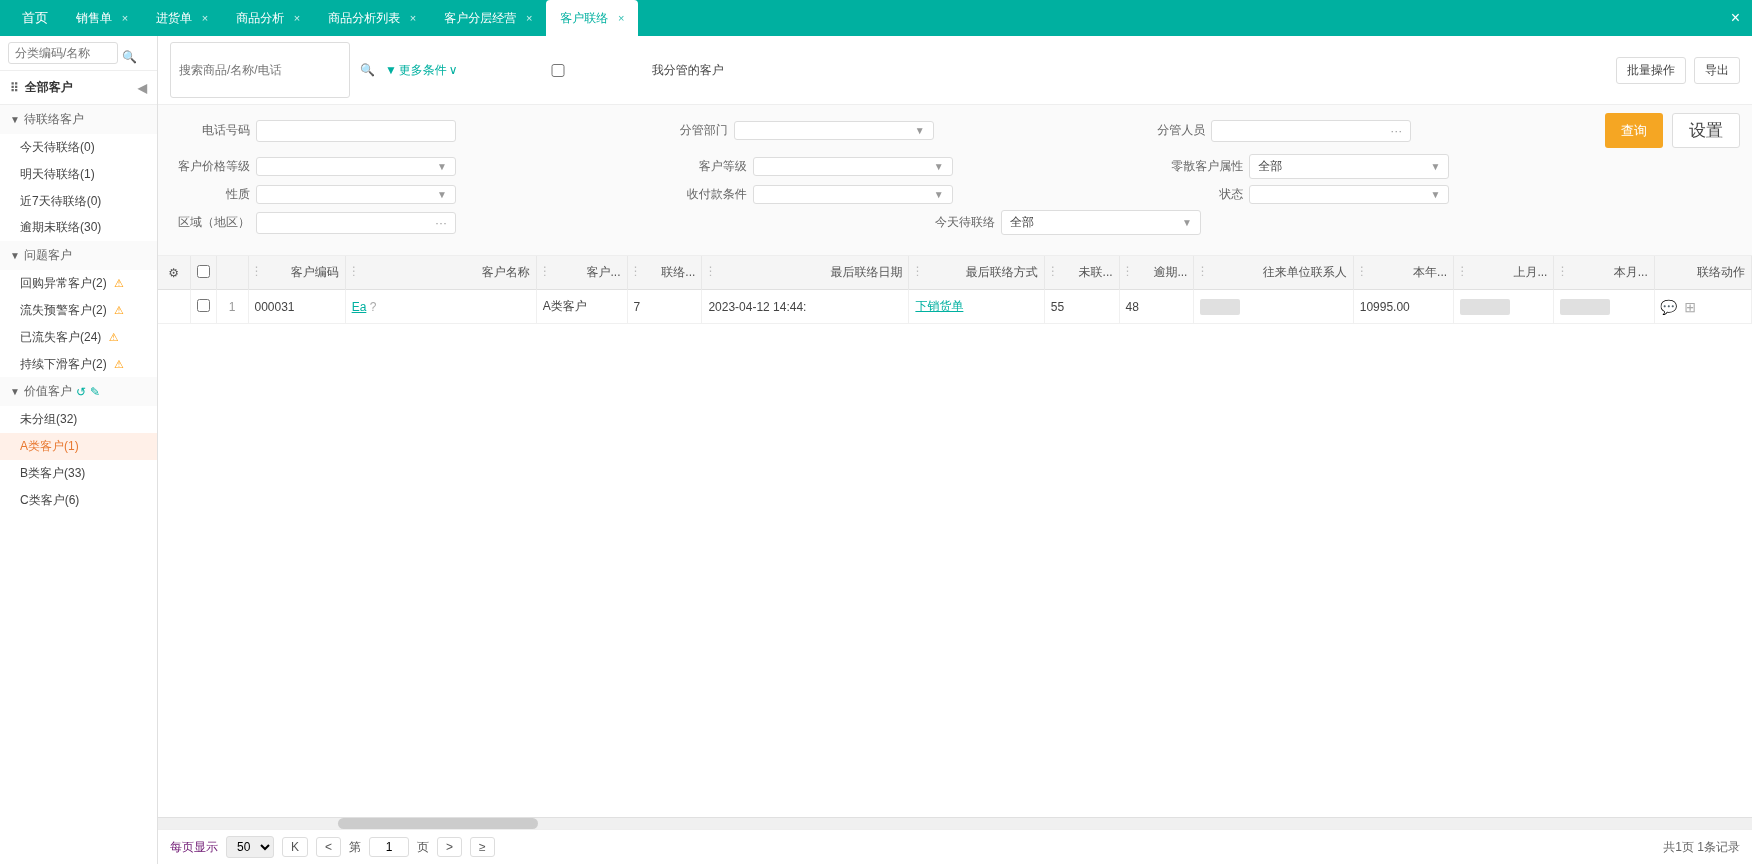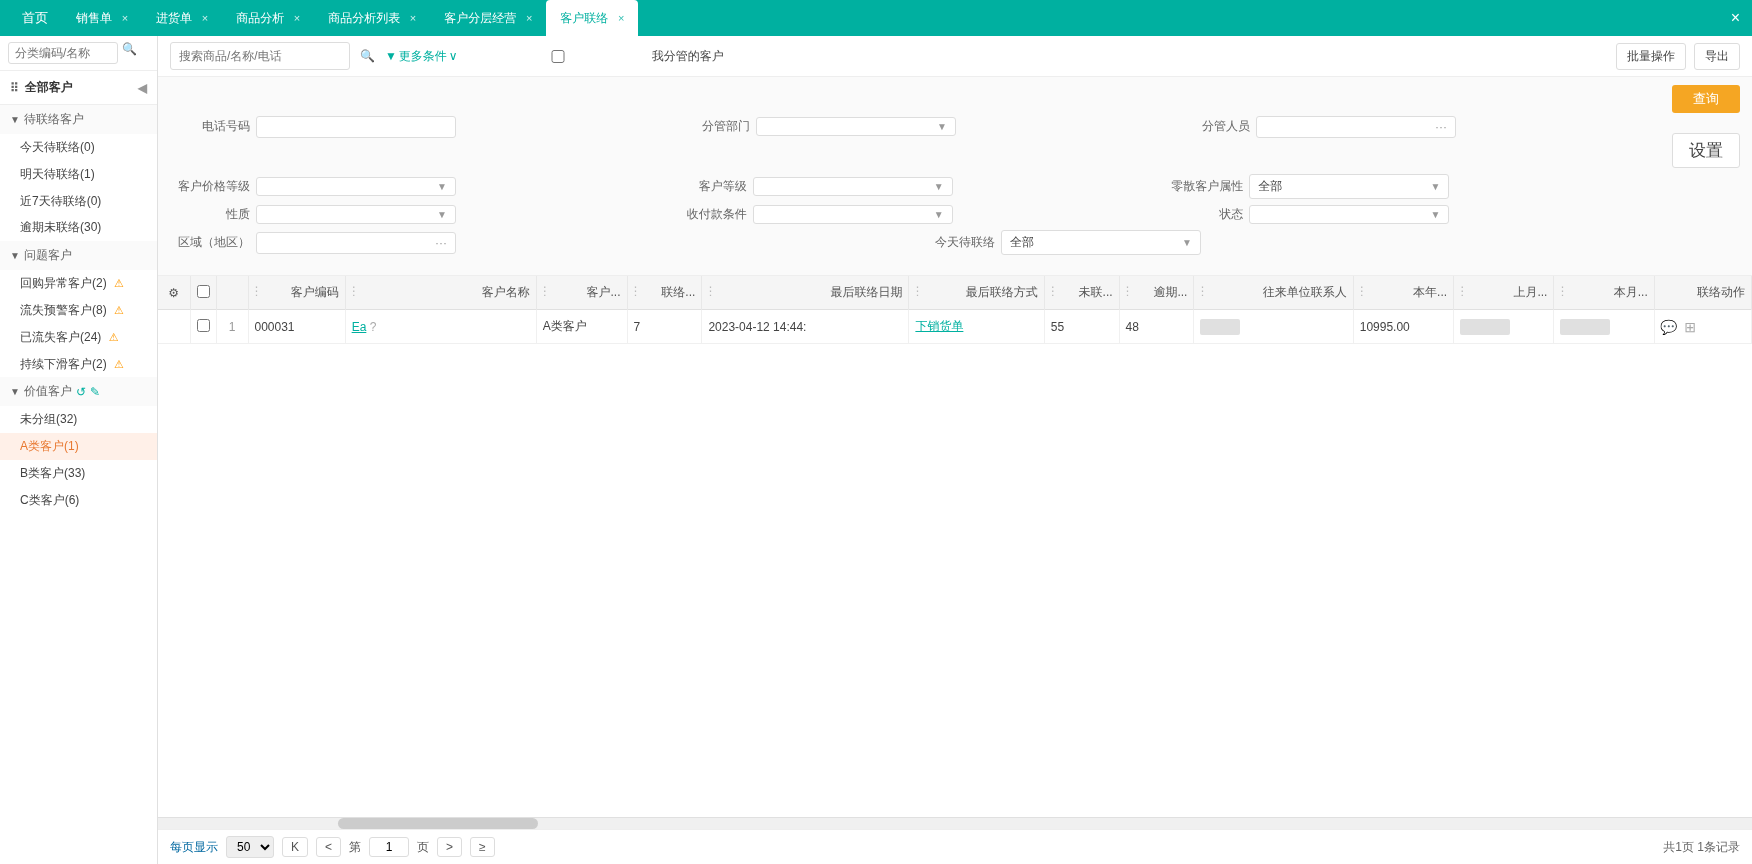--- a/index.html
+++ b/index.html
@@ -56,21 +56,21 @@
       width: 158px;
       background: white;
       border-right: 1px solid #e0e0e0;
       display: flex;
       flex-direction: column;
       overflow-y: auto;
       flex-shrink: 0;
     }
     .sidebar-search {
       display: flex;
-      align-items: flex-start;
+      align-items: flex-end;
       padding: 6px 8px;
       border-bottom: 1px solid #eee;
     }
     .sidebar-search input {
       border: 1px solid #ddd;
       border-radius: 3px;
       padding: 3px 6px;
       font-size: 12px;
       width: 110px;
       outline: none;
@@ -138,21 +138,21 @@
     .filter-bar {
       display: flex;
       align-items: center;
       padding: 6px 12px;
       border-bottom: 1px solid #eee;
       gap: 10px;
     }
     .filter-bar input {
       border: 1px solid #ddd;
       border-radius: 3px;
-      padding: 6px 8px;
+      padding: 20px 8px;
       font-size: 12px;
       width: 180px;
       outline: none;
     }
     .filter-search-icon { color: #00b0a0; cursor: pointer; }
     .filter-more {
       color: #00b0a0;
       cursor: pointer;
       display: flex;
       align-items: center;
@@ -297,21 +297,21 @@
     
     .pagination-bar {
       display: flex;
       align-items: center;
       padding: 6px 12px;
       border-top: 1px solid #eee;
       background: white;
       gap: 8px;
       color: #555;
     }
-    .pagination-bar .page-size-label { color: #0369a1; }
+    .pagination-bar .page-size-label { color: #701a75; }
     .page-size-select {
       border: 1px solid #ddd;
       border-radius: 3px;
       padding: 2px 6px;
       font-size: 12px;
     }
     .page-nav-btn {
       border: 1px solid #ddd;
       border-radius: 3px;
       padding: 2px 8px;
@@ -408,21 +408,21 @@
 
     <div class="sidebar-group-title">
       <span class="arrow">▼</span>
       <span>问题客户</span>
     </div>
     <div class="sidebar-item">
       <span>回购异常客户(2)</span>
       <span class="warn-icon">⚠</span>
     </div>
     <div class="sidebar-item">
-      <span>流失预警客户(8)</span>
+      <span>流失预警客户(2)</span>
       <span class="warn-icon">⚠</span>
     </div>
     <div class="sidebar-item">
       <span>已流失客户(24)</span>
       <span class="warn-icon">⚠</span>
     </div>
     <div class="sidebar-item">
       <span>持续下滑客户(2)</span>
       <span class="warn-icon">⚠</span>
     </div>
@@ -473,21 +473,21 @@
             <span class="arrow">▼</span>
           </div>
         </div>
         <div class="filter-group">
           <span class="filter-label">分管人员</span>
           <div class="filter-select" style="width:200px;">
             <span></span>
             <span class="filter-dots">···</span>
           </div>
         </div>
-        <div style="display:flex;flex-direction:column;gap:20px;margin-left:2px;">
+        <div style="display:flex;flex-direction:row;gap:9px;margin-left:2px;">
           <button class="btn-query">查询</button>
           <button class="btn-setting">设置</button>
         </div>
       </div>
 
       <div class="filter-row">
         <div class="filter-group">
           <span class="filter-label">客户价格等级</span>
           <div class="filter-select" style="width:200px;">
             <span></span>

